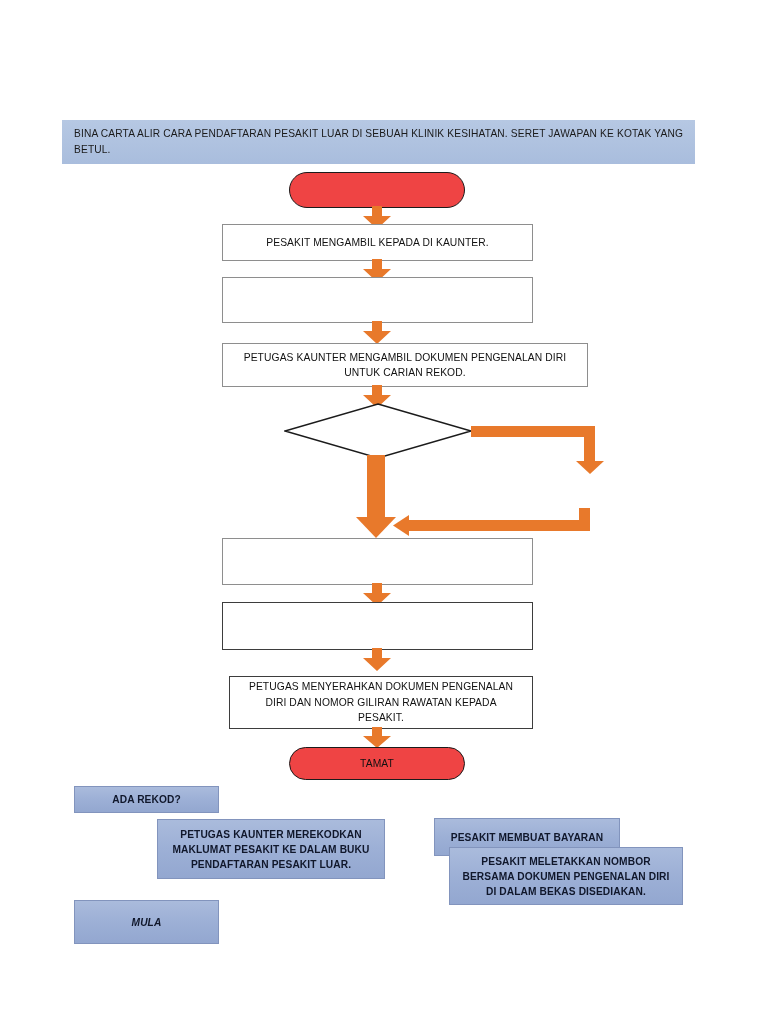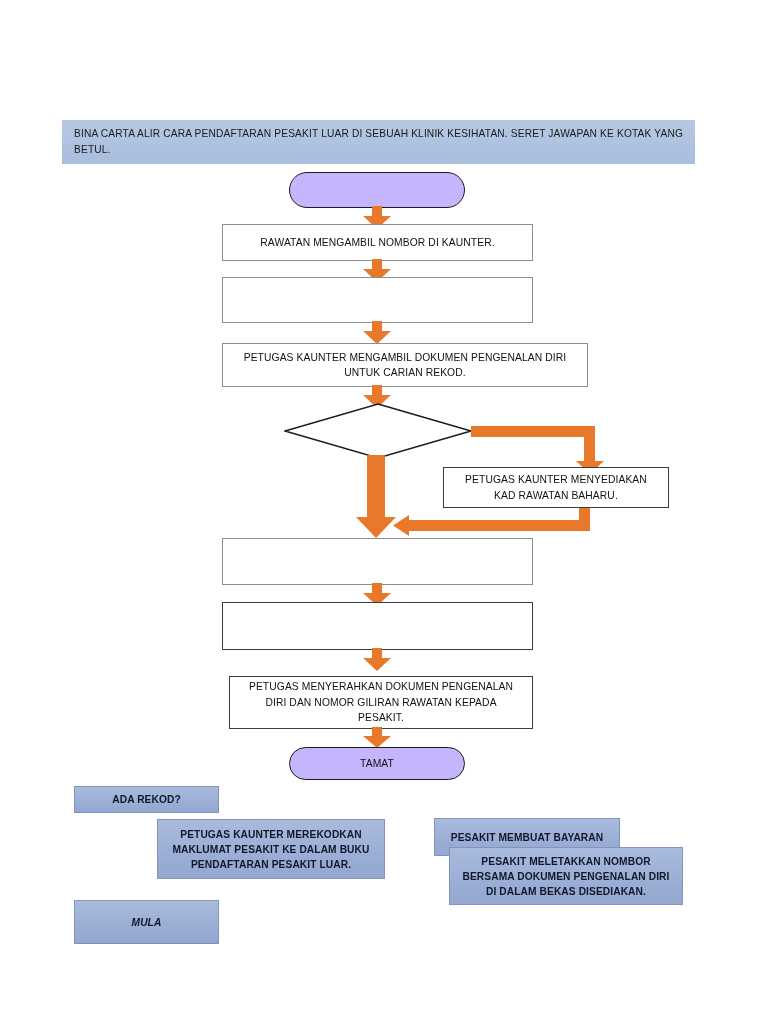--- a/index.html
+++ b/index.html
@@ -50,21 +50,21 @@
     text-align: center;
     color: #111111;
     font-size: 10.3px;
     line-height: 15.5px;
     letter-spacing: 0.1px;
   }
 
   .terminator {
     border: 1.4px solid #1b1b1b;
     border-radius: 999px;
-    background: #c4b5fd;
+    background: #ef4444;
   }
 
   .process {
     border: 1.2px solid #8e8e8e;
     background: #ffffff;
   }
 
   .process.dark {
     border: 1.2px solid #3d3d3d;
   }
@@ -111,21 +111,21 @@
   <div class="banner">BINA CARTA ALIR CARA PENDAFTARAN PESAKIT LUAR DI SEBUAH KLINIK KESIHATAN. SERET JAWAPAN KE KOTAK YANG BETUL.</div>
 
   <div class="node terminator" style="left:289px; top:172px; width:176px; height:36px;"></div>
 
   <div class="arrow-v" style="left:362px; top:206px;">
     <svg width="30" height="24" viewBox="0 0 30 24">
       <polygon points="10,0 20,0 20,10 29,10 15,23 1,10 10,10" fill="#e8792b"></polygon>
     </svg>
   </div>
 
-  <div class="node process" style="left:222px; top:224px; width:311px; height:37px;">RAWATAN MENGAMBIL NOMBOR DI KAUNTER.</div>
+  <div class="node process" style="left:222px; top:224px; width:311px; height:37px;">PESAKIT MENGAMBIL KEPADA DI KAUNTER.</div>
 
   <div class="arrow-v" style="left:362px; top:259px;">
     <svg width="30" height="24" viewBox="0 0 30 24">
       <polygon points="10,0 20,0 20,10 29,10 15,23 1,10 10,10" fill="#e8792b"></polygon>
     </svg>
   </div>
 
   <div class="node process" style="left:222px; top:277px; width:311px; height:46px;"></div>
 
   <div class="arrow-v" style="left:362px; top:321px;">
@@ -154,21 +154,20 @@
   <div class="orange-path" style="left:471px; top:426px; width:124px; height:11px;"></div>
 
   <div class="orange-path" style="left:584px; top:426px; width:11px; height:35px;"></div>
 
   <div class="arrow-v" style="left:575px; top:453px;">
     <svg width="30" height="22" viewBox="0 0 30 22">
       <polygon points="29,8 15,21 1,8" fill="#e8792b"></polygon>
     </svg>
   </div>
 
-  <div class="node process dark" style="left:443px; top:467px; width:226px; height:41px; padding:0 10px;">PETUGAS KAUNTER MENYEDIAKAN KAD RAWATAN BAHARU.</div>
 
   <div class="orange-path" style="left:579px; top:508px; width:11px; height:23px;"></div>
   <div class="orange-path" style="left:404px; top:520px; width:186px; height:11px;"></div>
   <div class="arrow-v" style="left:392px; top:514px;">
     <svg width="18" height="23" viewBox="0 0 18 23">
       <polygon points="17,1 17,22 1,11.5" fill="#e8792b"></polygon>
     </svg>
   </div>
 
   <div class="orange-path" style="left:367px; top:455px; width:18px; height:68px;"></div>

